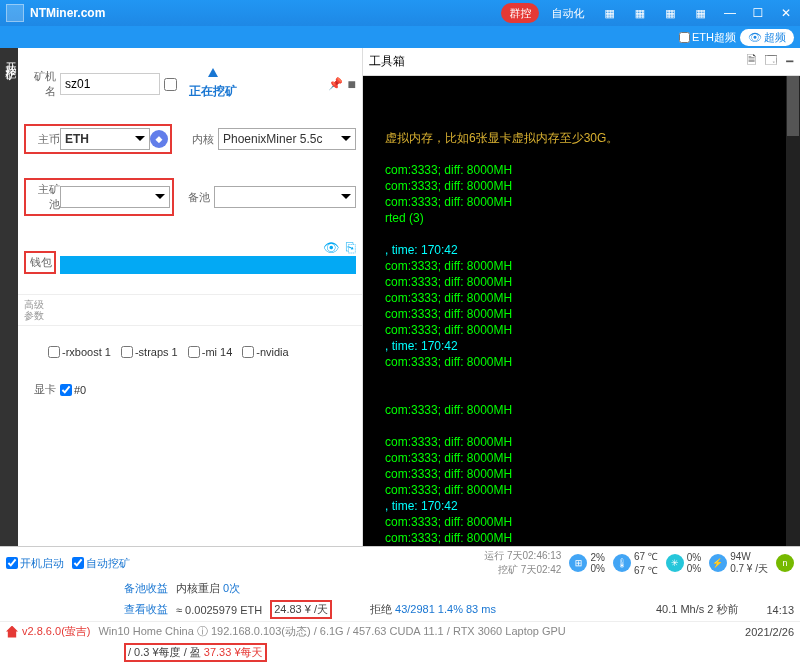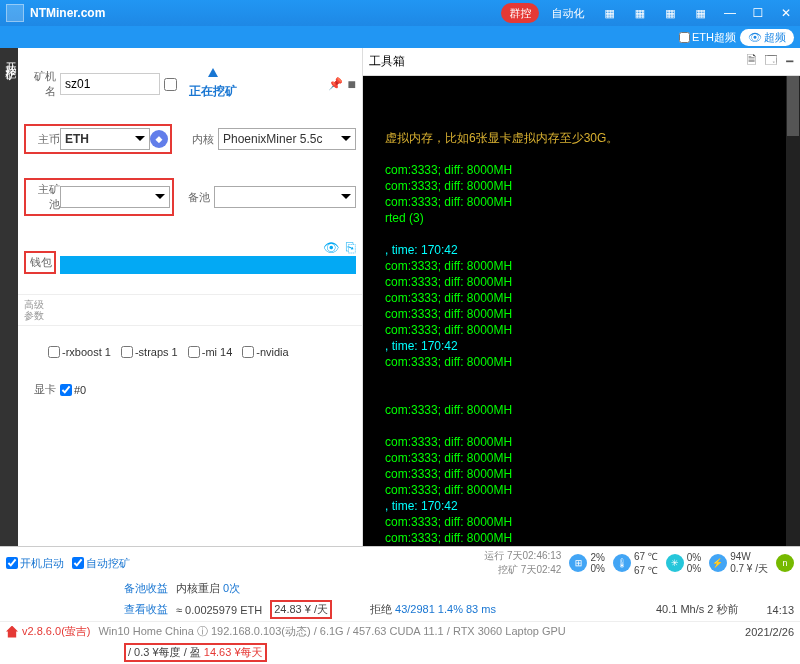--- a/index.html
+++ b/index.html
@@ -273,16 +273,16 @@
       </span>
     <span style="color:#888">Win10 Home China ⓘ 192.168.0.103(动态) / 6.1G / 457.63 CUDA 11.1 / RTX 3060 Laptop GPU</span>
     <div style="flex:1"></div>
     <span>2021/2/26</span>
   </div>
 
   <div class="r">
     <span style="width:110px"></span>
     <span class="redframe">
       <span>/ 0.3 ¥每度 / 盈</span>
-      <span style="color:#e53935">14.63 ¥每天</span>
+      <span style="color:#e53935">37.33 ¥每天</span>
     </span>
   </div>
 </div>
 
 </body></html>

